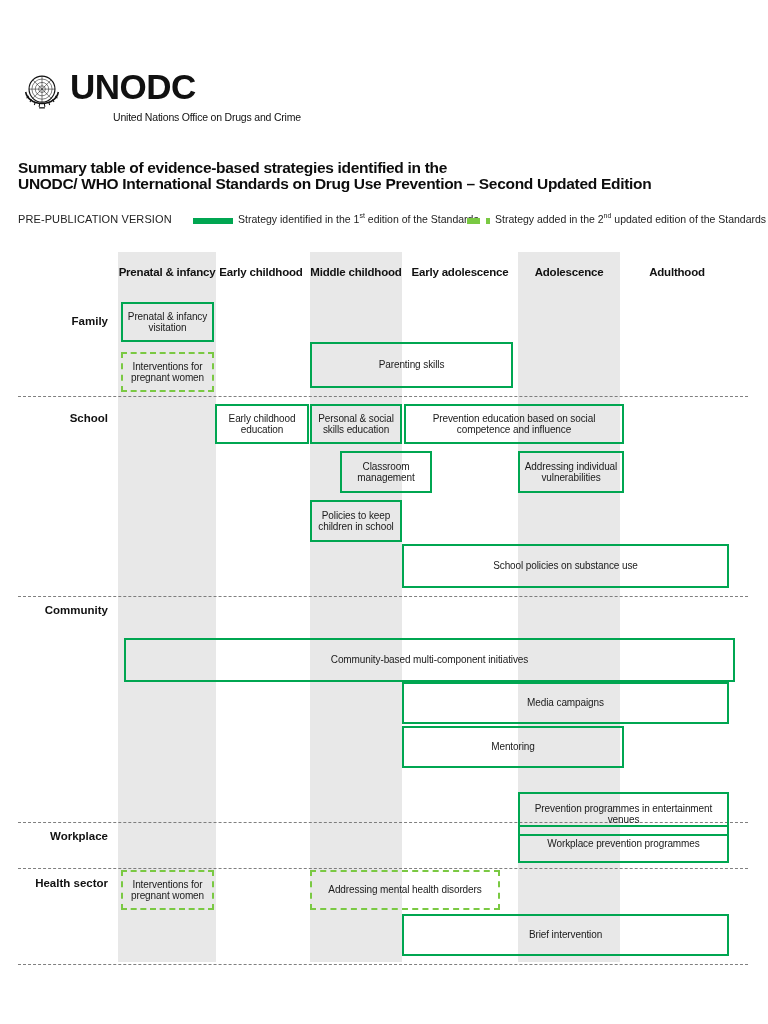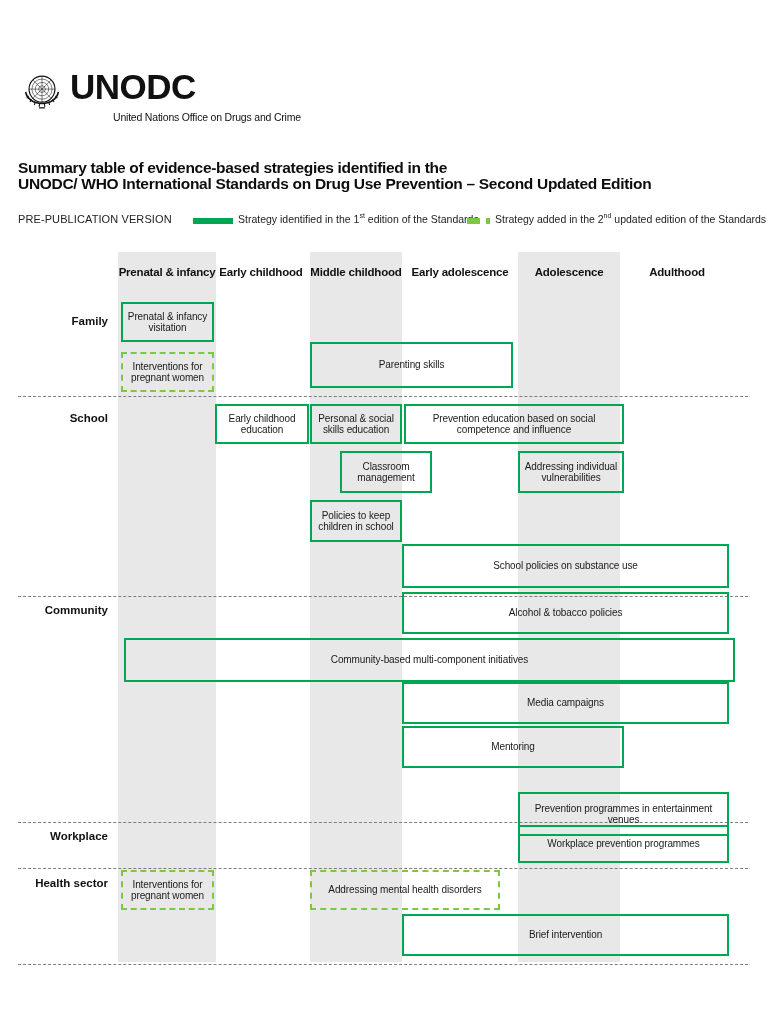--- a/index.html
+++ b/index.html
@@ -116,21 +116,20 @@
     <div class="cell solid" style="left: 121px; top: 50px; width: 93px; height: 40px;">Prenatal &amp; infancy visitation</div>
     <div class="cell solid" style="left: 310px; top: 50px; width: 203px; height: 46px; margin-top: 40px;">Parenting skills</div>
     <div class="cell dashed" style="left: 121px; top: 100px; width: 93px; height: 40px;">Interventions for pregnant women</div>
     <div class="cell solid" style="left: 215px; top: 152px; width: 94px; height: 40px;">Early childhood education</div>
     <div class="cell solid" style="left: 310px; top: 152px; width: 92px; height: 40px;">Personal &amp; social skills education</div>
     <div class="cell solid" style="left: 404px; top: 152px; width: 220px; height: 40px;">Prevention education based on social competence and influence</div>
     <div class="cell solid" style="left: 326px; top: 199px; width: 92px; height: 42px; margin-left: 14px;">Classroom management</div>
     <div class="cell solid" style="left: 518px; top: 199px; width: 106px; height: 42px;">Addressing individual vulnerabilities</div>
     <div class="cell solid" style="left: 310px; top: 248px; width: 92px; height: 42px;">Policies to keep children in school</div>
     <div class="cell solid" style="left: 402px; top: 292px; width: 327px; height: 44px;">School policies on substance use</div>
-    <div class="cell solid" style="left: 402px; top: 340px; width: 327px; height: 42px;">Alcohol &amp; tobacco policies</div>
     <div class="cell solid" style="left: 104px; top: 386px; width: 611px; height: 44px; margin-left: 20px;">Community-based multi-component initiatives</div>
     <div class="cell solid" style="left: 402px; top: 474px; width: 222px; height: 42px;">Mentoring</div>
     <div class="cell solid" style="left: 402px; top: 430px; width: 327px; height: 42px;">Media campaigns</div>
     <div class="cell solid" style="left: 518px; top: 540px; width: 211px; height: 44px;">Prevention programmes in entertainment venues</div>
     <div class="cell solid" style="left: 518px; top: 573px; width: 211px; height: 38px;">Workplace prevention programmes</div>
     <div class="cell dashed" style="left: 121px; top: 618px; width: 93px; height: 40px;">Interventions for pregnant women</div>
     <div class="cell dashed" style="left: 310px; top: 618px; width: 190px; height: 40px;">Addressing mental health disorders</div>
     <div class="cell solid" style="left: 402px; top: 662px; width: 327px; height: 42px;">Brief intervention</div>
   </div>
 

